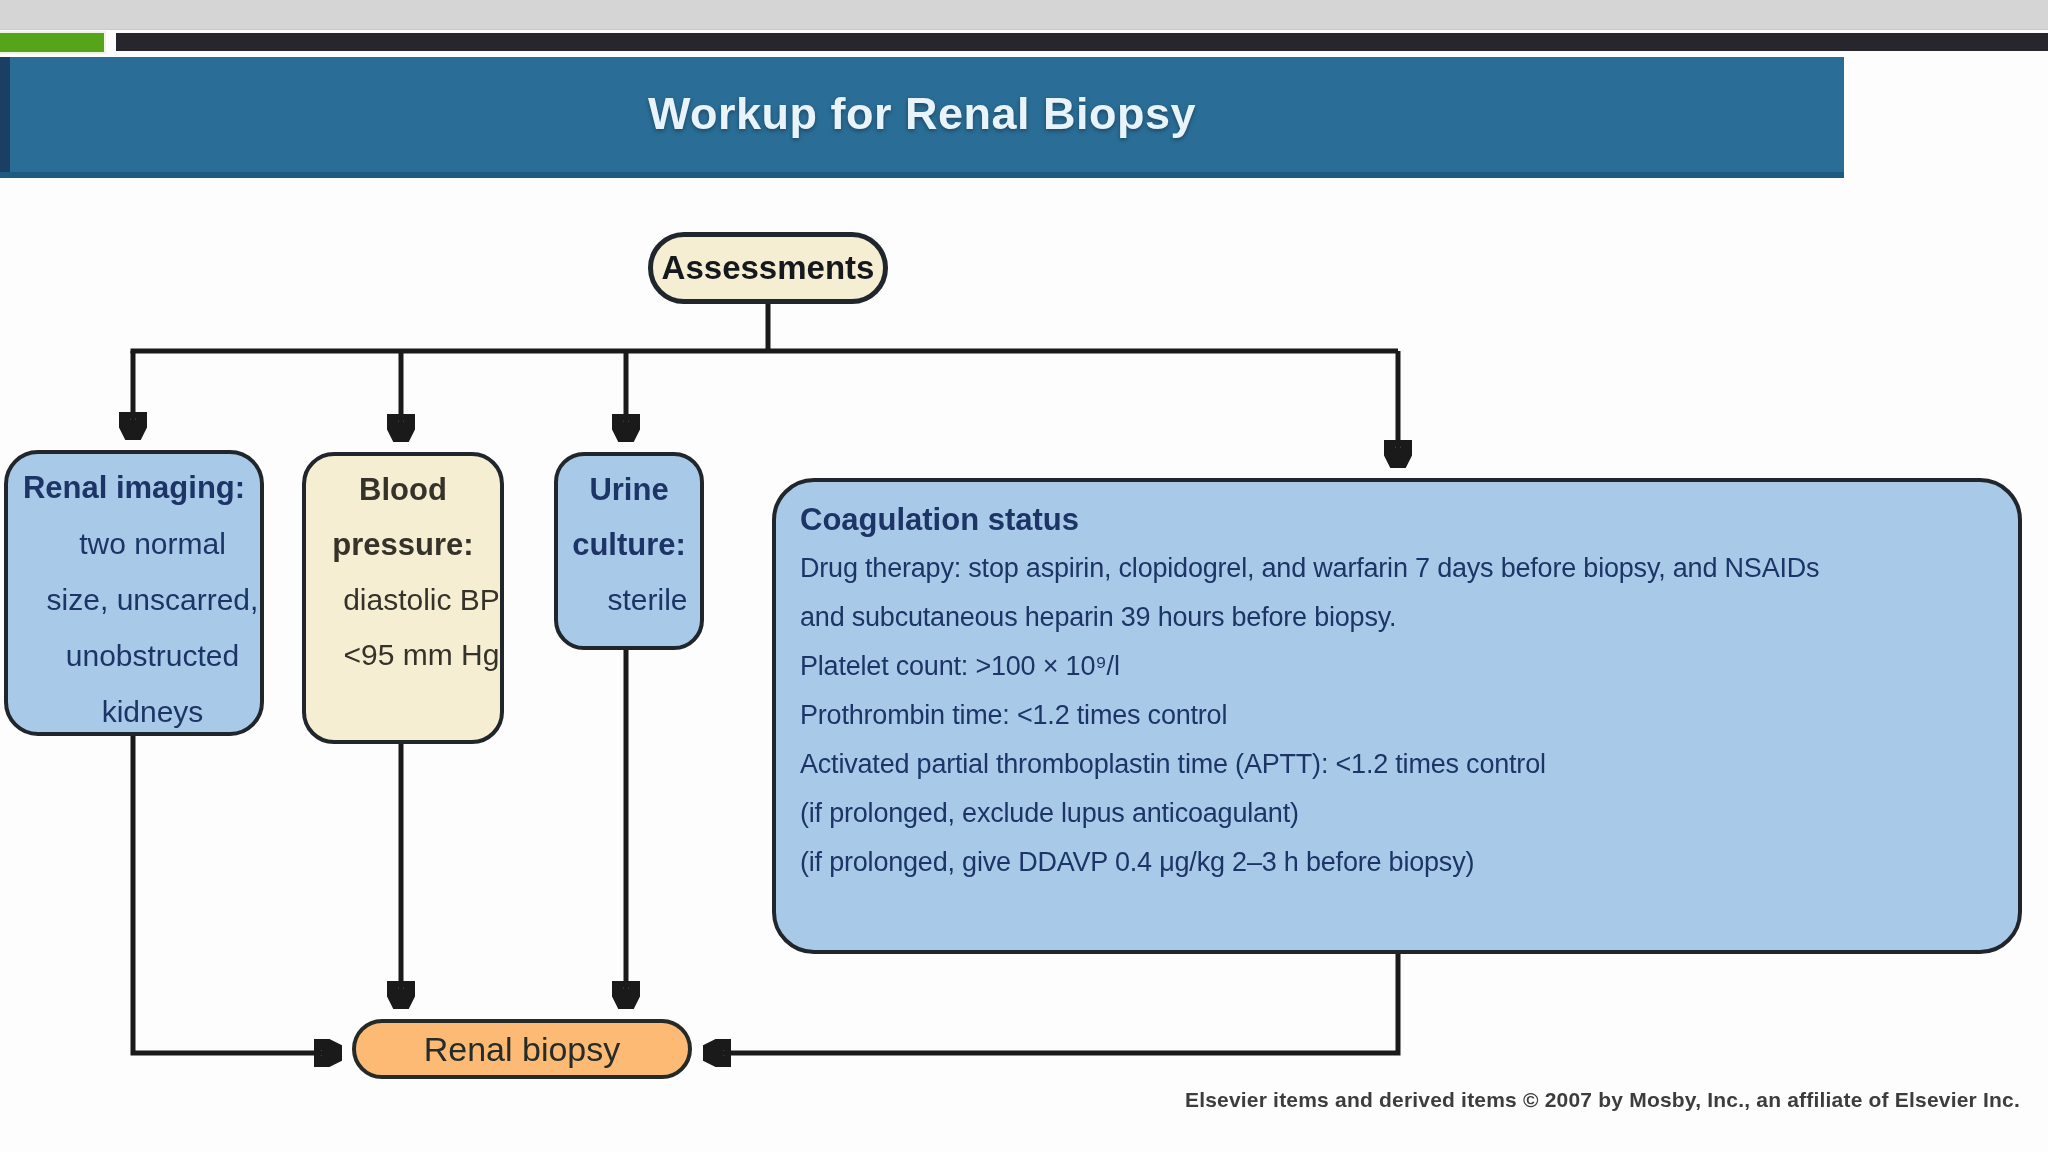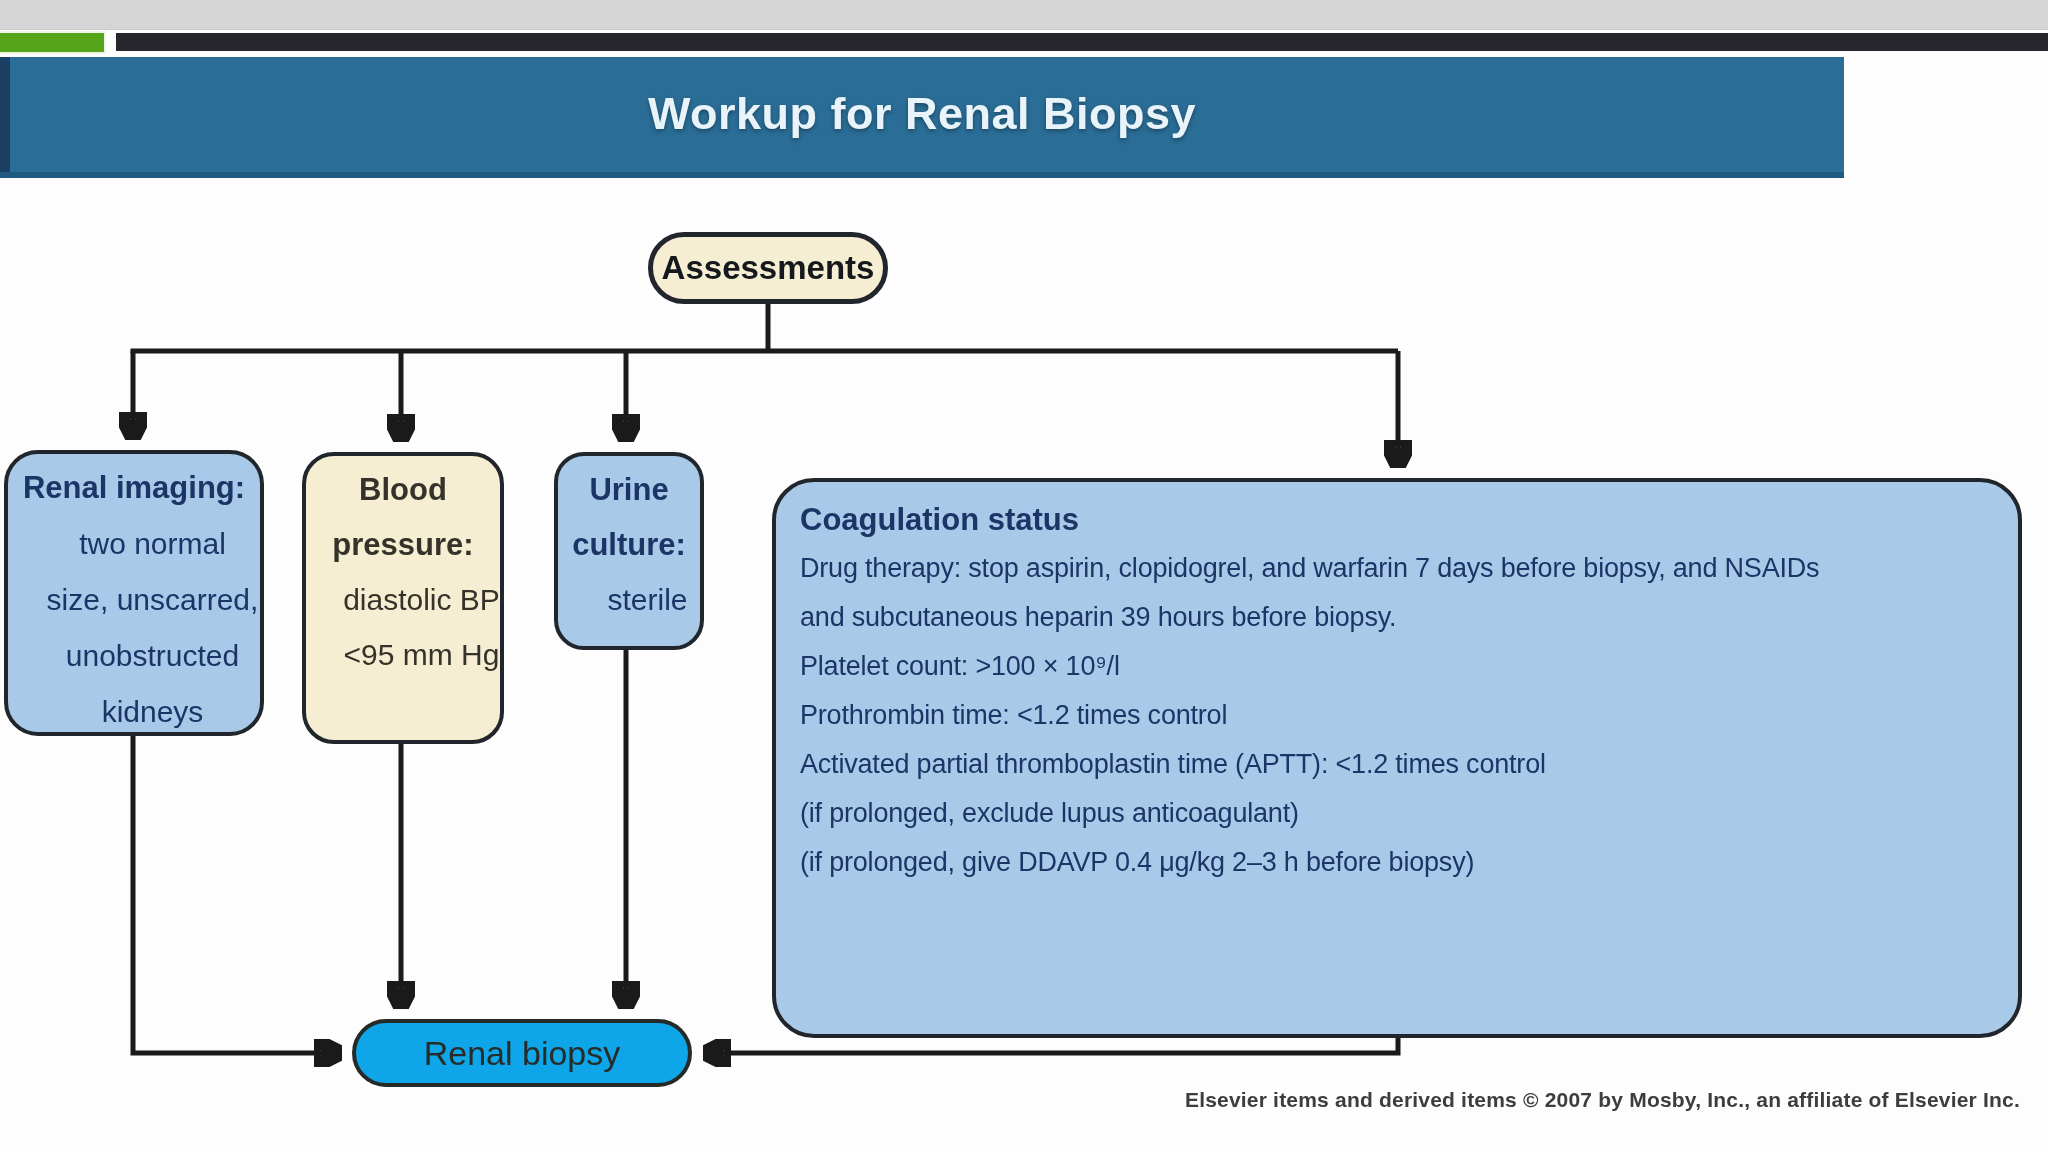--- a/index.html
+++ b/index.html
@@ -68,33 +68,33 @@
   }
   .node-renal-imaging .hd, .node-renal-imaging .bd { line-height: 56px; }
   .node-blood-pressure {
     left: 302px; top: 452px; width: 202px; height: 292px; border-radius: 32px;
     background: #f5eed2; color: #35322a;
   }
   .node-urine-culture {
     left: 554px; top: 452px; width: 150px; height: 198px; border-radius: 30px;
   }
   .node-coagulation {
-    left: 772px; top: 478px; width: 1250px; height: 560px; border-radius: 42px;
+    left: 772px; top: 478px; width: 1250px; height: 476px; border-radius: 42px;
     text-align: left; padding: 13px 24px 0 24px;
   }
   .node-coagulation .hd {
     font-weight: 700; font-size: 31px; line-height: 49px; white-space: nowrap;
   }
   .node-coagulation .ln {
     font-weight: 400; font-size: 27px; line-height: 49px;
     letter-spacing: -0.2px; white-space: nowrap;
   }
   .node-renal-biopsy {
-    left: 352px; top: 1019px; width: 340px; height: 68px; border-radius: 40px;
-    background: #0ea5e9; border-color: #242a26;
+    left: 352px; top: 1019px; width: 340px; height: 60px; border-radius: 40px;
+    background: #fdba74; border-color: #242a26;
     display: flex; align-items: center; justify-content: center;
   }
   .node-renal-biopsy .lbl { font-size: 34px; font-weight: 400; color: #272c28; }
 
   .copyright {
     position: absolute; top: 1088px; right: 28px;
     font-size: 21px; font-weight: 700; color: #3d3d3d; letter-spacing: 0.2px;
   }
 </style>
 </head>

